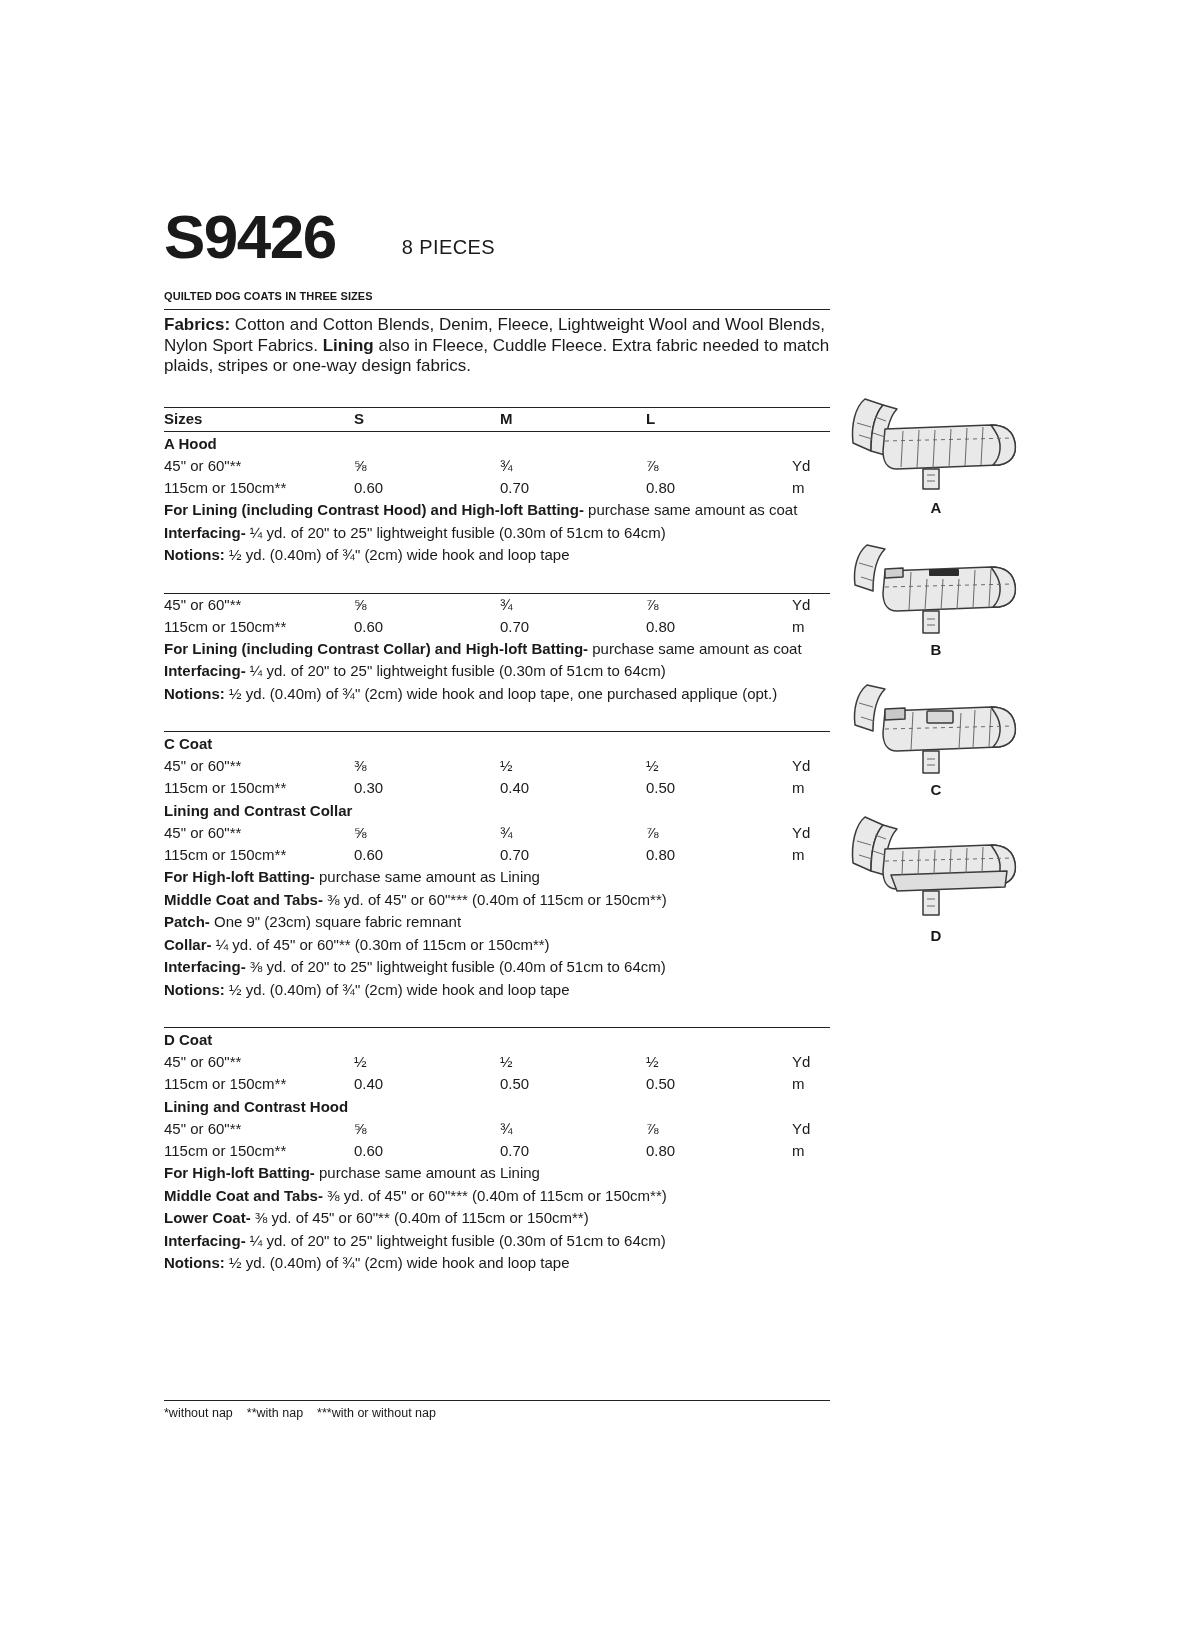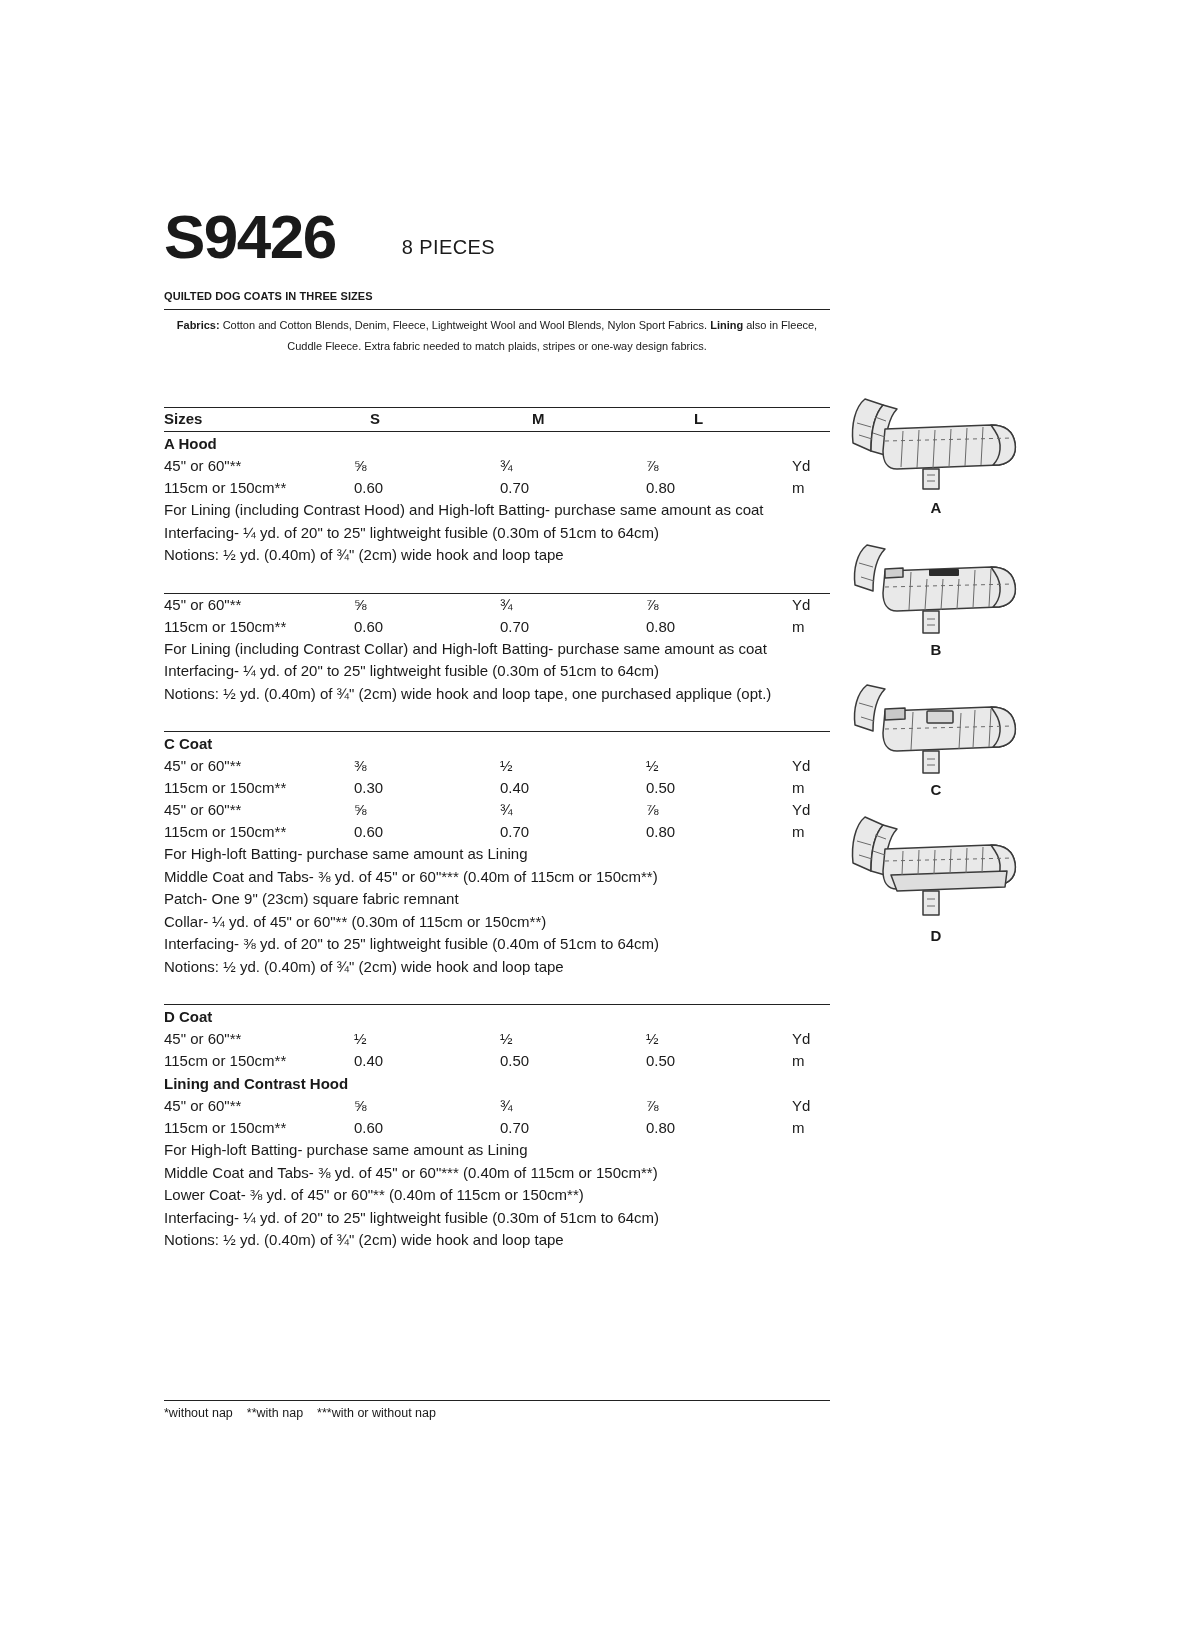--- a/index.html
+++ b/index.html
@@ -71,23 +71,22 @@
     left: 164px;
     top: 309px;
     width: 666px;
   }
 
   .fabrics {
     position: absolute;
     left: 164px;
     top: 315px;
     width: 666px;
-    font-size: 11px;
+    font-size: 17px;
     line-height: 20.6px;
-    text-align: center;
   }
   .fabrics b { font-weight: 700; }
 
   
   .table-area {
     position: absolute;
     left: 164px;
     top: 407px;
     width: 666px;
     font-size: 15px;
@@ -97,24 +96,24 @@
     display: flex;
     line-height: 22px;
     white-space: nowrap;
   }
   .c-label { width: 190px; flex: 0 0 190px; }
   .c-s     { width: 146px; flex: 0 0 146px; }
   .c-m     { width: 146px; flex: 0 0 146px; }
   .c-l     { width: 146px; flex: 0 0 146px; }
   .c-unit  { width: 38px;  flex: 0 0 38px; text-align: left; }
 
-  .hdr { font-weight: 700; gap: 16px; }
+  .hdr { font-weight: 700; }
   .coat-name { font-weight: 700; line-height: 23px; }
   .note { line-height: 22.5px; }
-  .note b { font-weight: 400; }
+  .note b { font-weight: 700; }
 
   .sizes-rule-top { margin-top: 0px; }
   .sizes-rule-bot { margin-top: 1px; }
 
   .section-gap { height: 26px; }
 
   .footnotes {
     position: absolute;
     left: 164px;
     top: 1400px;
@@ -232,20 +231,21 @@
         <div class="c-l">½</div>
         <div class="c-unit">Yd</div>
       </div>
       <div class="row">
         <div class="c-label">115cm or 150cm**</div>
         <div class="c-s">0.30</div>
         <div class="c-m">0.40</div>
         <div class="c-l">0.50</div>
         <div class="c-unit">m</div>
       </div>
+      <div class="coat-name">Lining and Contrast Collar</div>
       <div class="row">
         <div class="c-label">45" or 60"**</div>
         <div class="c-s">⅝</div>
         <div class="c-m">¾</div>
         <div class="c-l">⅞</div>
         <div class="c-unit">Yd</div>
       </div>
       <div class="row">
         <div class="c-label">115cm or 150cm**</div>
         <div class="c-s">0.60</div>

